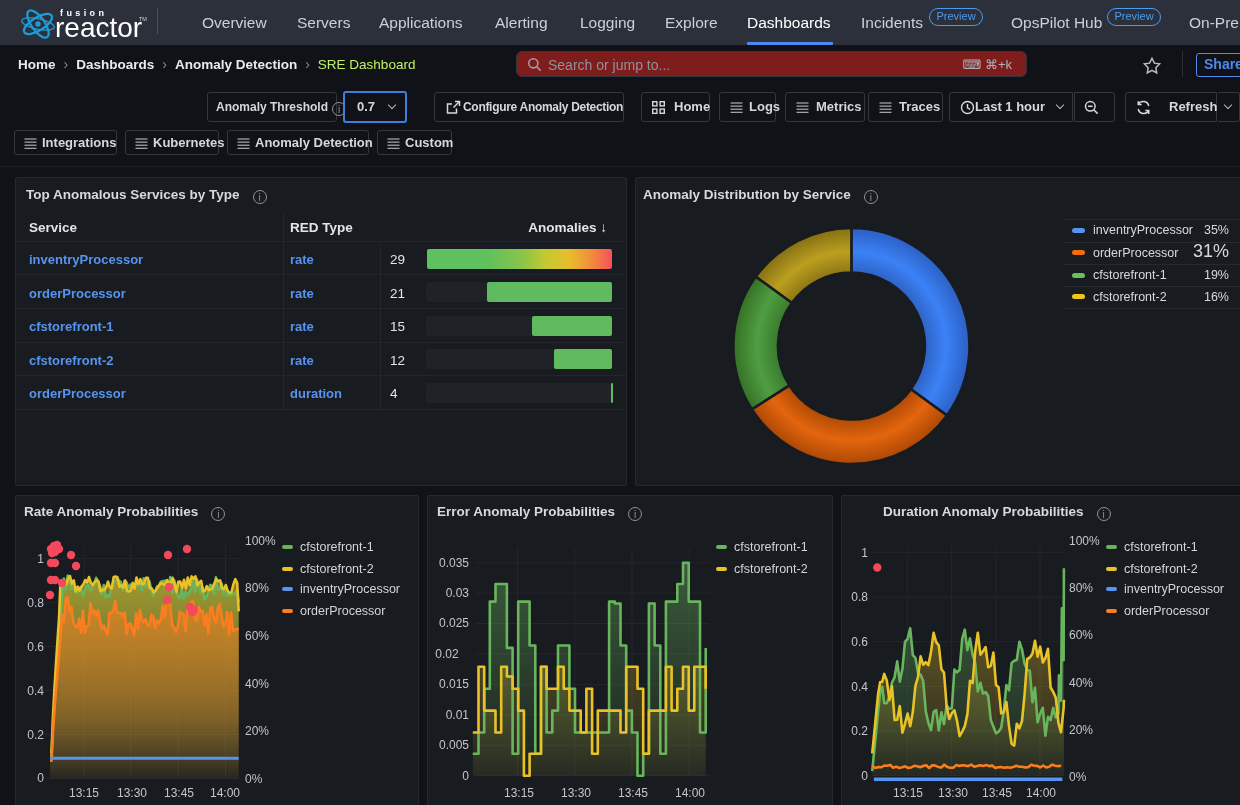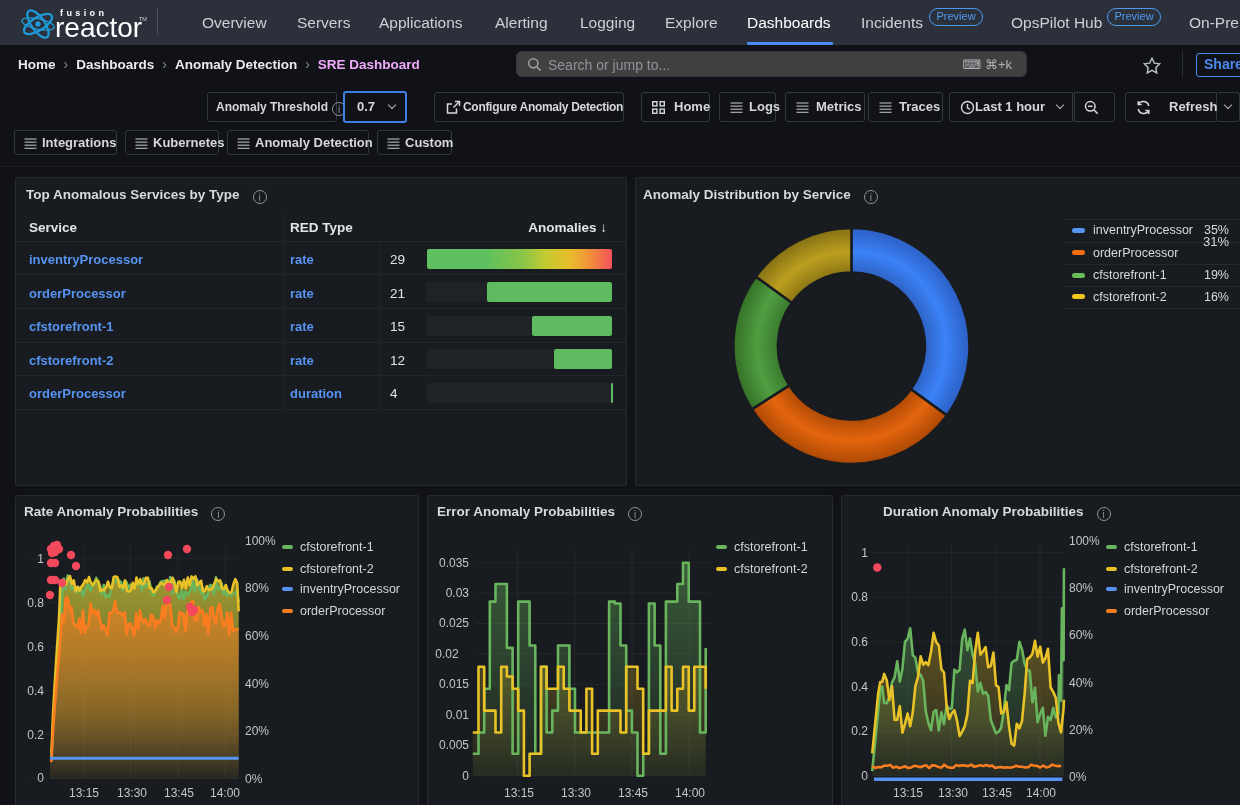--- a/index.html
+++ b/index.html
@@ -10,23 +10,23 @@
 
 #topnav { position:absolute; left:0; top:0; width:1240px; height:45px; background:#2b303b; }
 .navitem { position:absolute; top:0; height:45px; line-height:45px; color:#cdd0d5; font-size:15.5px; white-space:nowrap; }
 .navitem.active { color:#ffffff; }
 .navunderline { position:absolute; top:42px; height:3px; background:#4c8bf4; border-radius:1px; }
 .pill { position:absolute; top:8px; height:18px; border:1.5px solid #4d9bf0; border-radius:9px; color:#4d9bf0; font-size:11px; line-height:15px; padding:0 6.5px; }
 
 
 #crumbbar { position:absolute; left:0; top:45px; width:1240px; height:41px; background:#111217; }
 .crumb { font-size:13.5px; font-weight:700; color:#e9eaec; }
-.crumb.last { font-weight:700; color:#f0abfc; }
+.crumb.last { font-weight:400; color:#bef264; }
 .crumbsep { color:#868a92; font-size:14px; padding:0 8px; }
-#searchbox { position:absolute; left:516px; top:6px; width:511px; height:26px; background:#404040; border:1px solid #303540; border-radius:6px; color:#8e939b; font-size:14px; line-height:24px; }
+#searchbox { position:absolute; left:516px; top:6px; width:511px; height:26px; background:#7f1d1d; border:1px solid #303540; border-radius:6px; color:#8e939b; font-size:14px; line-height:24px; }
 #sharebtn { position:absolute; left:1196px; top:8px; width:84px; height:24px; border:1.5px solid #4d8af0; border-radius:3px; color:#4d8af0; font-weight:700; font-size:14px; padding-left:7px; line-height:21px; }
 .tblabel, .tbbtn { position:absolute; height:30px; line-height:28px; border:1px solid #33373e; background:#111217; color:#d5d7da; font-size:13px; font-weight:700; border-radius:3px; white-space:nowrap; }
 .chev { display:inline-block; width:6px; height:6px; border-right:1.7px solid #b6b9be; border-bottom:1.7px solid #b6b9be; transform:rotate(45deg); vertical-align:3px; }
 
 
 .panel { position:absolute; background:#181b1f; border:1px solid #25282e; border-radius:2px; }
 .ptitle { position:absolute; font-size:13.5px; font-weight:700; color:#d8d9da; white-space:nowrap; }
 .info { display:inline-block; width:14px; height:14px; border:1.2px solid #8e939b; border-radius:50%; color:#8e939b; font-size:10px; font-weight:400; text-align:center; line-height:13px; vertical-align:-2px; margin-left:13px; }
 .axlabel { position:absolute; color:#c3c5cb; font-size:12px; white-space:nowrap; }
 .leg { position:absolute; font-size:12.5px; color:#d3d4d6; white-space:nowrap; }
@@ -260,21 +260,21 @@
   <div class="abs" style="left:1064px;top:219px;width:176px;height:1px;background:#26292e"></div>
   <div class="abs" style="left:1064px;top:242px;width:176px;height:1px;background:#26292e"></div>
   <div class="abs" style="left:1064px;top:264px;width:176px;height:1px;background:#26292e"></div>
   <div class="abs" style="left:1064px;top:286px;width:176px;height:1px;background:#26292e"></div>
   <div class="abs" style="left:1064px;top:308px;width:176px;height:1px;background:#26292e"></div>
   <div class="abs" style="left:1072px;top:228px;width:13px;height:5px;border-radius:2.5px;background:#5794f2"></div>
   <div class="abs" style="left:1093px;top:223px;font-size:12.5px;color:#d8d9da">inventryProcessor</div>
   <div class="abs" style="left:1169px;top:223px;width:60px;text-align:right;font-size:12.5px;color:#d8d9da">35%</div>
   <div class="abs" style="left:1072px;top:250px;width:13px;height:5px;border-radius:2.5px;background:#f26d0d"></div>
   <div class="abs" style="left:1093px;top:246px;font-size:12.5px;color:#d8d9da">orderProcessor</div>
-  <div class="abs" style="left:1169px;top:234px;width:60px;text-align:right;font-size:13px;color:#d8d9da">31%</div>
+  <div class="abs" style="left:1169px;top:241px;width:60px;text-align:right;font-size:18px;color:#d8d9da">31%</div>
   <div class="abs" style="left:1072px;top:273px;width:13px;height:5px;border-radius:2.5px;background:#6abf5a"></div>
   <div class="abs" style="left:1093px;top:268px;font-size:12.5px;color:#d8d9da">cfstorefront-1</div>
   <div class="abs" style="left:1169px;top:268px;width:60px;text-align:right;font-size:12.5px;color:#d8d9da">19%</div>
   <div class="abs" style="left:1072px;top:294px;width:13px;height:5px;border-radius:2.5px;background:#f0c61d"></div>
   <div class="abs" style="left:1093px;top:290px;font-size:12.5px;color:#d8d9da">cfstorefront-2</div>
   <div class="abs" style="left:1169px;top:290px;width:60px;text-align:right;font-size:12.5px;color:#d8d9da">16%</div>
 
   </div>
 
   <div id="chartswrap">

